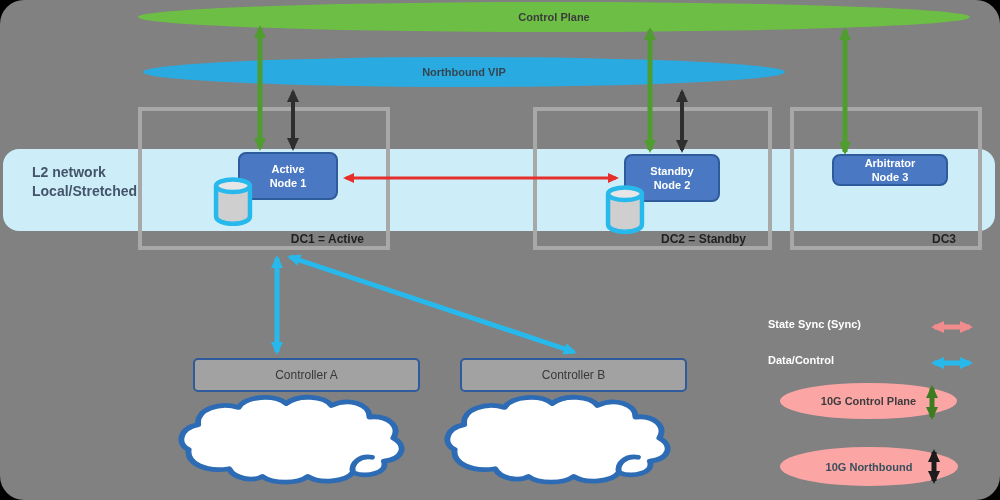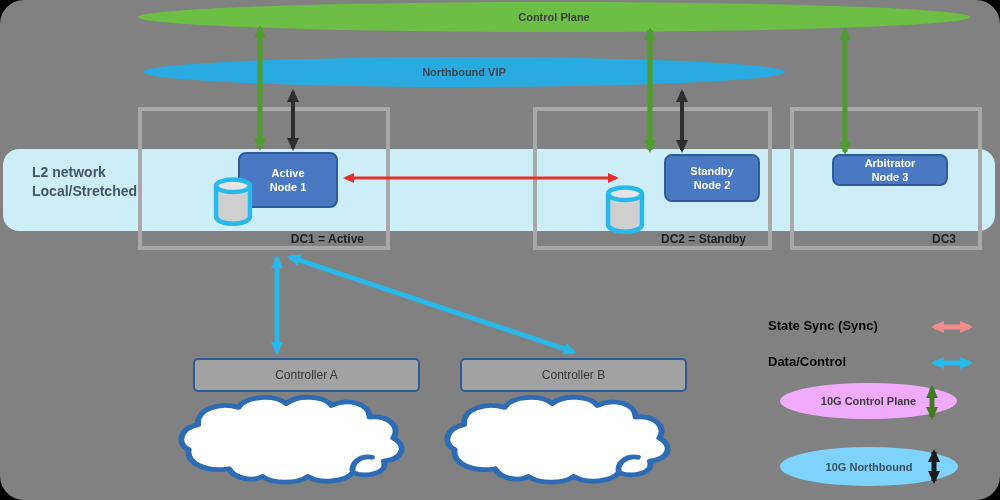--- a/index.html
+++ b/index.html
@@ -20,42 +20,42 @@
   
   .dc-box{position:absolute;top:107px;height:143px;border:4px solid #a8a8a8;box-sizing:border-box;z-index:2;}
   .dc1{left:138px;width:252px;}
   .dc2{left:533px;width:239px;}
   .dc3{left:790px;width:192px;}
   .dc-label{position:absolute;right:22px;bottom:0px;font-size:12px;font-weight:bold;color:#1f1f1f;white-space:nowrap;}
   
   .node{position:absolute;background:#4a78c2;border:2px solid #2d5b9b;border-radius:8px;box-sizing:border-box;
         display:flex;flex-direction:column;align-items:center;justify-content:center;z-index:4;
         color:#fff;font-size:11px;font-weight:600;line-height:14px;text-align:center;}
-  .node1{left:238px;top:152px;width:100px;height:56px;}
-  .node2{left:624px;top:154px;width:96px;height:48px;margin-left:40px;}
+  .node1{left:238px;top:152px;width:100px;height:48px;}
+  .node2{left:624px;top:154px;width:96px;height:48px;}
   .node3{left:832px;top:154px;width:116px;height:32px;}
   
   .cyl{position:absolute;z-index:5;}
   .cyl1{left:211px;top:176px;}
   .cyl2{left:603px;top:184px;}
   
   .controller{position:absolute;top:358px;width:227px;height:34px;background:#a2a2a2;border:2px solid #2d5b9b;
         border-radius:5px;box-sizing:border-box;display:flex;align-items:center;justify-content:center;
         font-size:12px;font-weight:500;color:#383838;z-index:2;}
   .ctlA{left:193px;} .ctlB{left:460px;}
   
   .cloud{position:absolute;z-index:2;}
   .cloudA{left:172px;top:394px;} .cloudB{left:438px;top:394px;}
   
-  .legend-text{position:absolute;font-size:13px;font-weight:bold;color:#000000;z-index:3;white-space:nowrap;}
+  .legend-text{position:absolute;font-size:11px;font-weight:bold;color:#ffffff;z-index:3;white-space:nowrap;}
   .lg1{left:768px;top:318px;} .lg2{left:768px;top:354px;}
   .legend-ellipse{position:absolute;border-radius:50%;display:flex;align-items:center;justify-content:center;z-index:3;
         font-size:11px;font-weight:bold;}
-  .lg-green{left:780px;top:383px;width:177px;height:36px;background:#f0abfc;color:#3c3c3c;}
-  .lg-blue{left:780px;top:447px;width:178px;height:39px;background:#7dd3fc;color:#374f5c;}
+  .lg-green{left:780px;top:383px;width:177px;height:36px;background:#fca5a5;color:#3c3c3c;}
+  .lg-blue{left:780px;top:447px;width:178px;height:39px;background:#fca5a5;color:#374f5c;}
   
   .overlay{position:absolute;left:0;top:0;z-index:10;pointer-events:none;}
 </style>
 </head>
 <body>
 
 <div class="canvas">
 
   <div class="ellipse cp-ellipse">
     <span>Control Plane</span>

